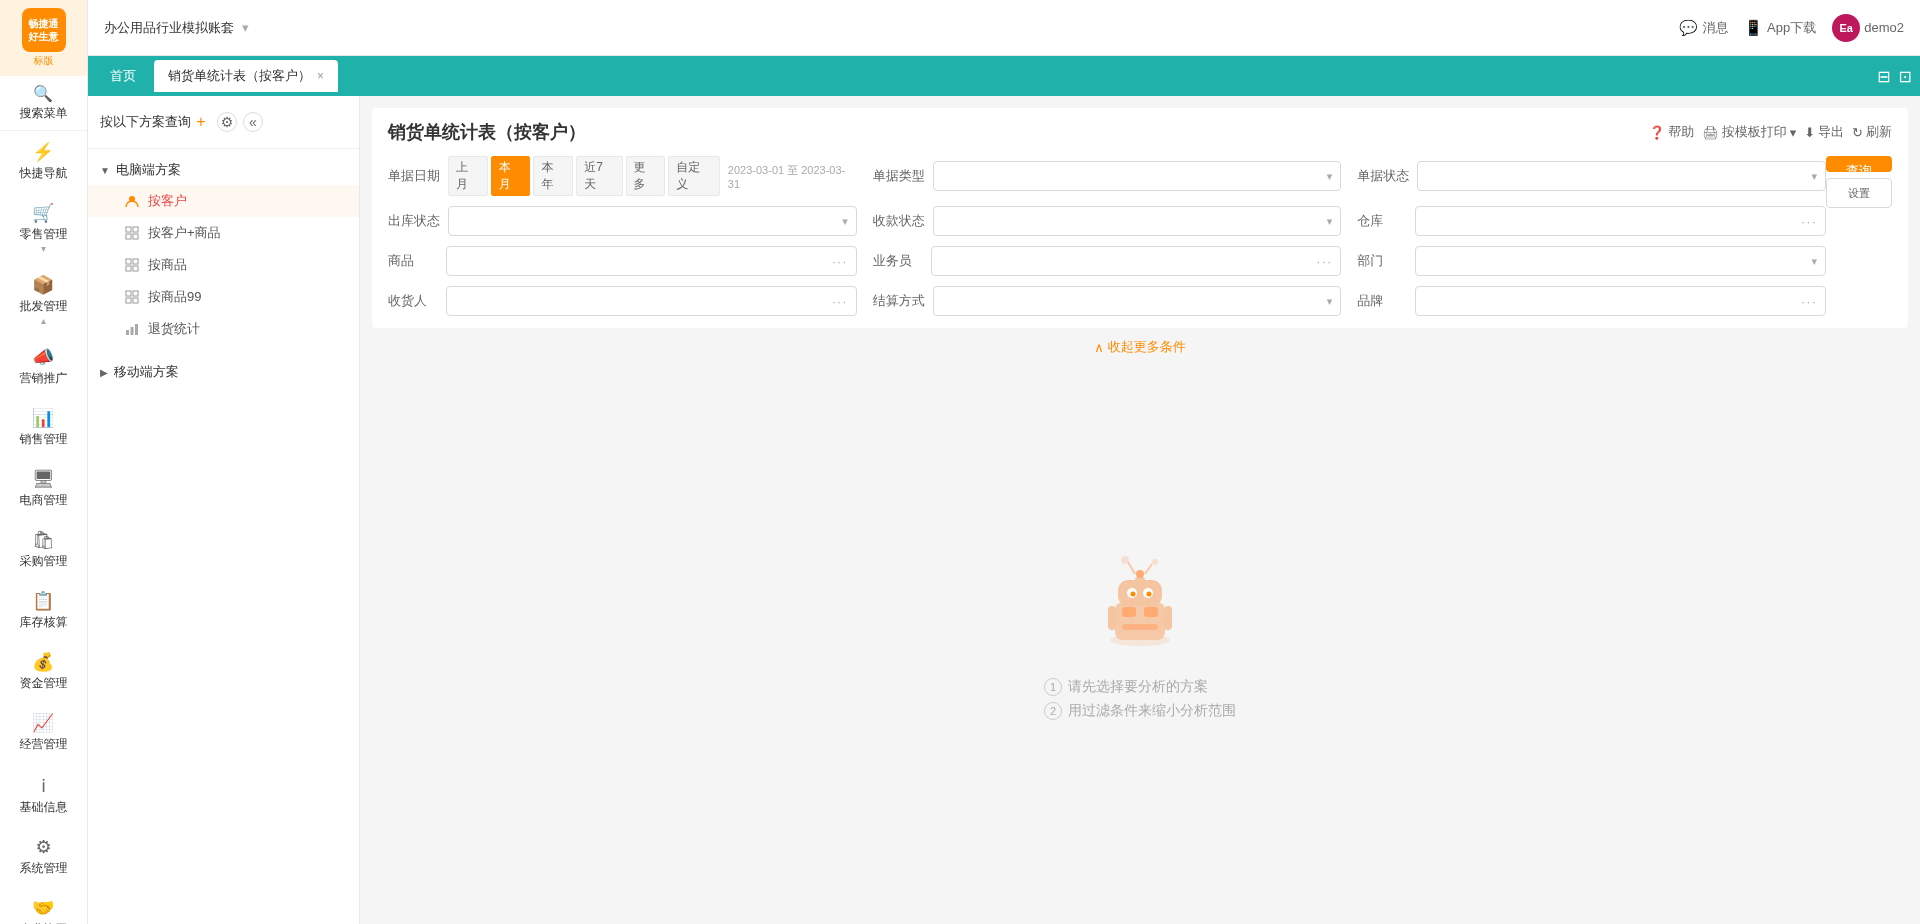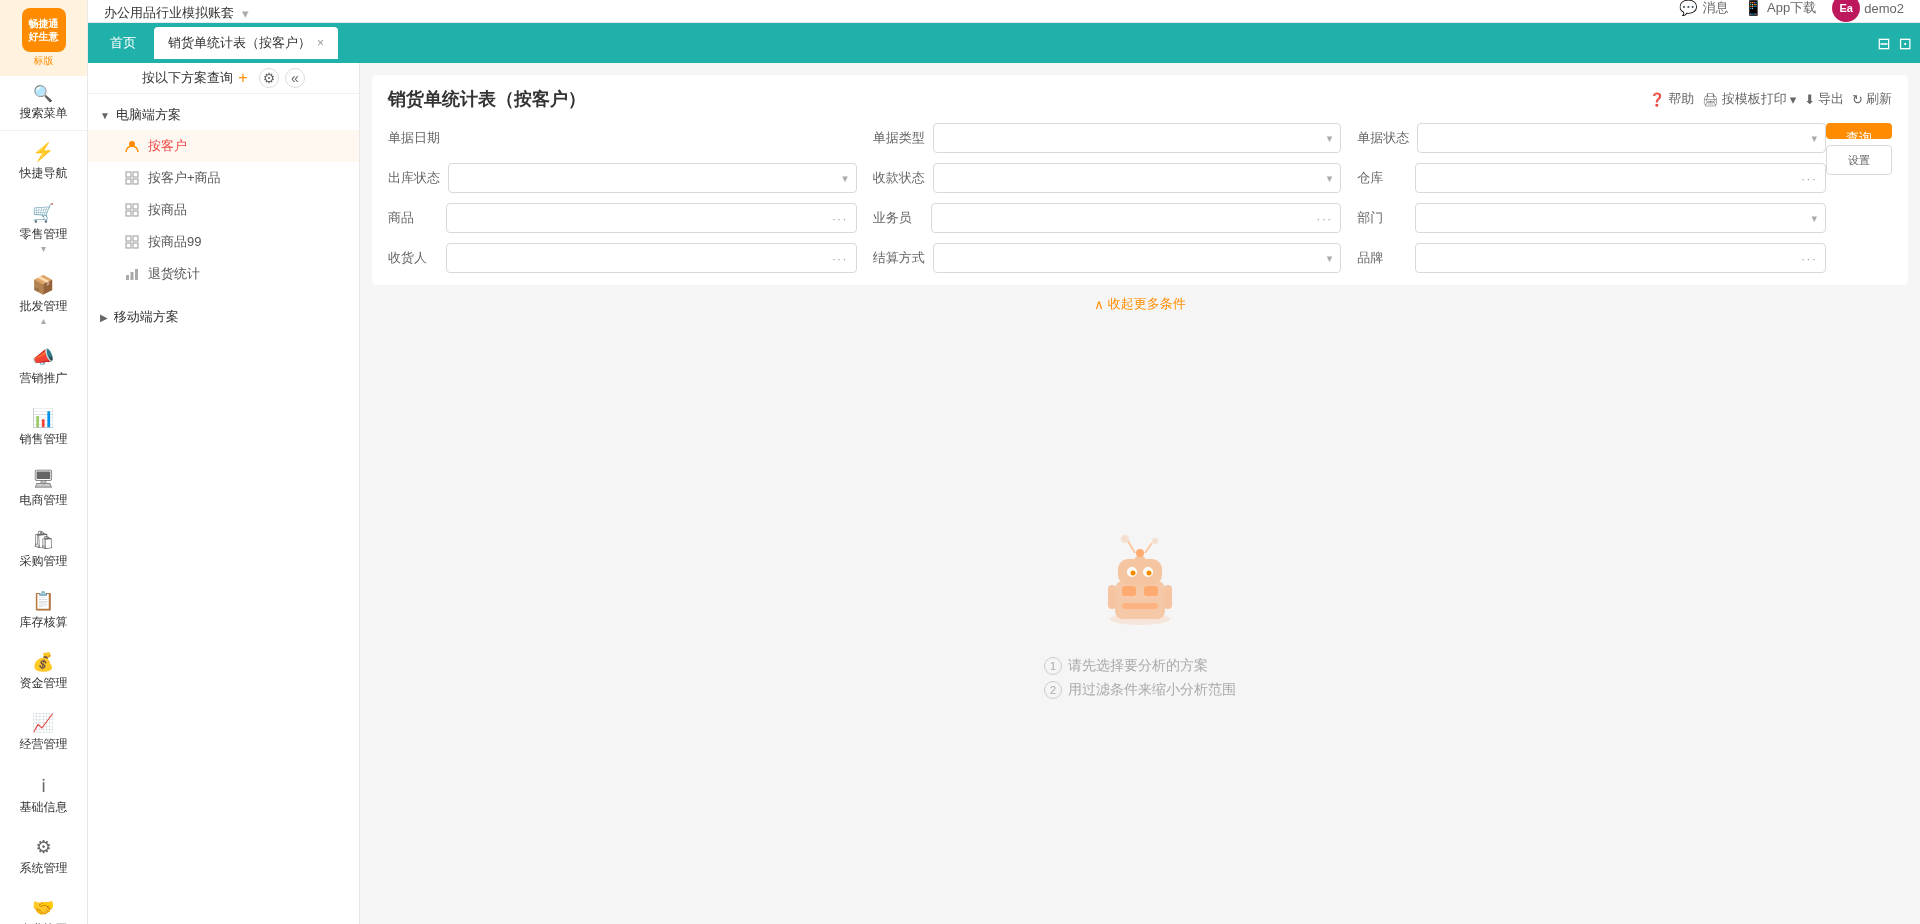--- a/index.html
+++ b/index.html
@@ -14,40 +14,40 @@
     .sidebar-search .search-text { font-size: 12px; color: #333; margin-top: 2px; }
     .sidebar-nav-item { width: 100%; padding: 10px 0; display: flex; flex-direction: column; align-items: center; cursor: pointer; }
     .sidebar-nav-item .nav-icon { font-size: 18px; color: #666; }
     .sidebar-nav-item .nav-label { font-size: 12px; color: #333; margin-top: 2px; }
     .sidebar-nav-item .nav-arrow { font-size: 10px; color: #aaa; }
 
     
     .main { flex: 1; display: flex; flex-direction: column; overflow: hidden; }
 
     
-    .top-header { height: 23px; background: #fff; display: flex; align-items: flex-end; justify-content: space-between; padding: 0 16px; border-bottom: 1px solid #e8e8e8; }
+    .top-header { height: 56px; background: #fff; display: flex; align-items: center; justify-content: space-between; padding: 0 16px; border-bottom: 1px solid #e8e8e8; }
     .top-header-left { display: flex; align-items: center; gap: 8px; font-size: 13px; color: #333; }
     .top-header-right { display: flex; align-items: center; gap: 16px; font-size: 13px; color: #666; }
     .top-header-right .icon-btn { display: flex; align-items: center; gap: 4px; cursor: pointer; }
     .user-avatar { width: 28px; height: 28px; border-radius: 50%; background: #be185d; display: flex; align-items: center; justify-content: center; color: white; font-size: 11px; font-weight: bold; }
 
     
     .tab-bar { height: 40px; background: #20b2aa; display: flex; align-items: center; padding: 0 8px; gap: 4px; }
     .tab-item { height: 32px; padding: 0 14px; border-radius: 4px 4px 0 0; display: flex; align-items: center; gap: 6px; cursor: pointer; font-size: 13px; }
     .tab-item.home { background: transparent; color: white; }
     .tab-item.active { background: white; color: #333; }
     .tab-item .tab-close { color: #999; font-size: 12px; cursor: pointer; }
     .tab-expand { margin-left: auto; color: white; font-size: 16px; cursor: pointer; display: flex; gap: 8px; }
 
     
     .page-content { flex: 1; display: flex; overflow: hidden; background: #f5f5f5; }
 
     
     .scheme-panel { width: 272px; background: white; border-right: 1px solid #e8e8e8; overflow-y: auto; }
-    .scheme-header { padding: 5px 12px; display: flex; align-items: center; justify-content: center; border-bottom: 1px solid #f0f0f0; }
+    .scheme-header { padding: 16px 12px; display: flex; align-items: center; justify-content: flex-start; border-bottom: 1px solid #f0f0f0; }
     .scheme-header .title { font-size: 13px; color: #333; font-weight: 500; }
     .scheme-header .actions { display: flex; gap: 6px; align-items: center; }
     .scheme-header .action-btn { width: 20px; height: 20px; border-radius: 50%; display: flex; align-items: center; justify-content: center; cursor: pointer; font-size: 14px; color: #666; border: 1px solid #ddd; }
     .scheme-section { padding: 6px 0; }
     .scheme-section-title { padding: 6px 12px; display: flex; align-items: center; gap: 6px; font-size: 13px; color: #333; cursor: pointer; }
     .scheme-section-title .arrow { font-size: 10px; color: #666; }
     .scheme-item { padding: 7px 12px 7px 36px; display: flex; align-items: center; gap: 8px; font-size: 13px; color: #555; cursor: pointer; }
     .scheme-item.active { color: #ef4444; background: #fff8f0; align-items: center; }
     .scheme-item .item-icon { width: 16px; height: 16px; display: flex; align-items: center; justify-content: center; font-size: 12px; color: #aaa; }
     .scheme-item.active .item-icon { color: #ff8c00; }
@@ -330,20 +330,31 @@
             </div>
           </div>
         </div>
 
         <div class="filter-section">
           <div class="filter-fields">
 
             <div class="filter-grid" style="margin-bottom:10px;">
               <div class="filter-row">
                 <span class="filter-label">单据日期</span>
+                <div class="date-filter">
+                  <div class="date-pills">
+                    <span class="date-pill">上月</span>
+                    <span class="date-pill active">本月</span>
+                    <span class="date-pill">本年</span>
+                    <span class="date-pill">近7天</span>
+                    <span class="date-pill">更多</span>
+                    <span class="date-pill">自定义</span>
+                  </div>
+                  <span class="date-range">2023-03-01 至 2023-03-31</span>
+                </div>
               </div>
 
               <div class="filter-row">
                 <span class="filter-label">单据类型</span>
                 <div class="filter-input">
                   <span class="placeholder"></span>
                   <span class="arrow">▾</span>
                 </div>
               </div>
 

